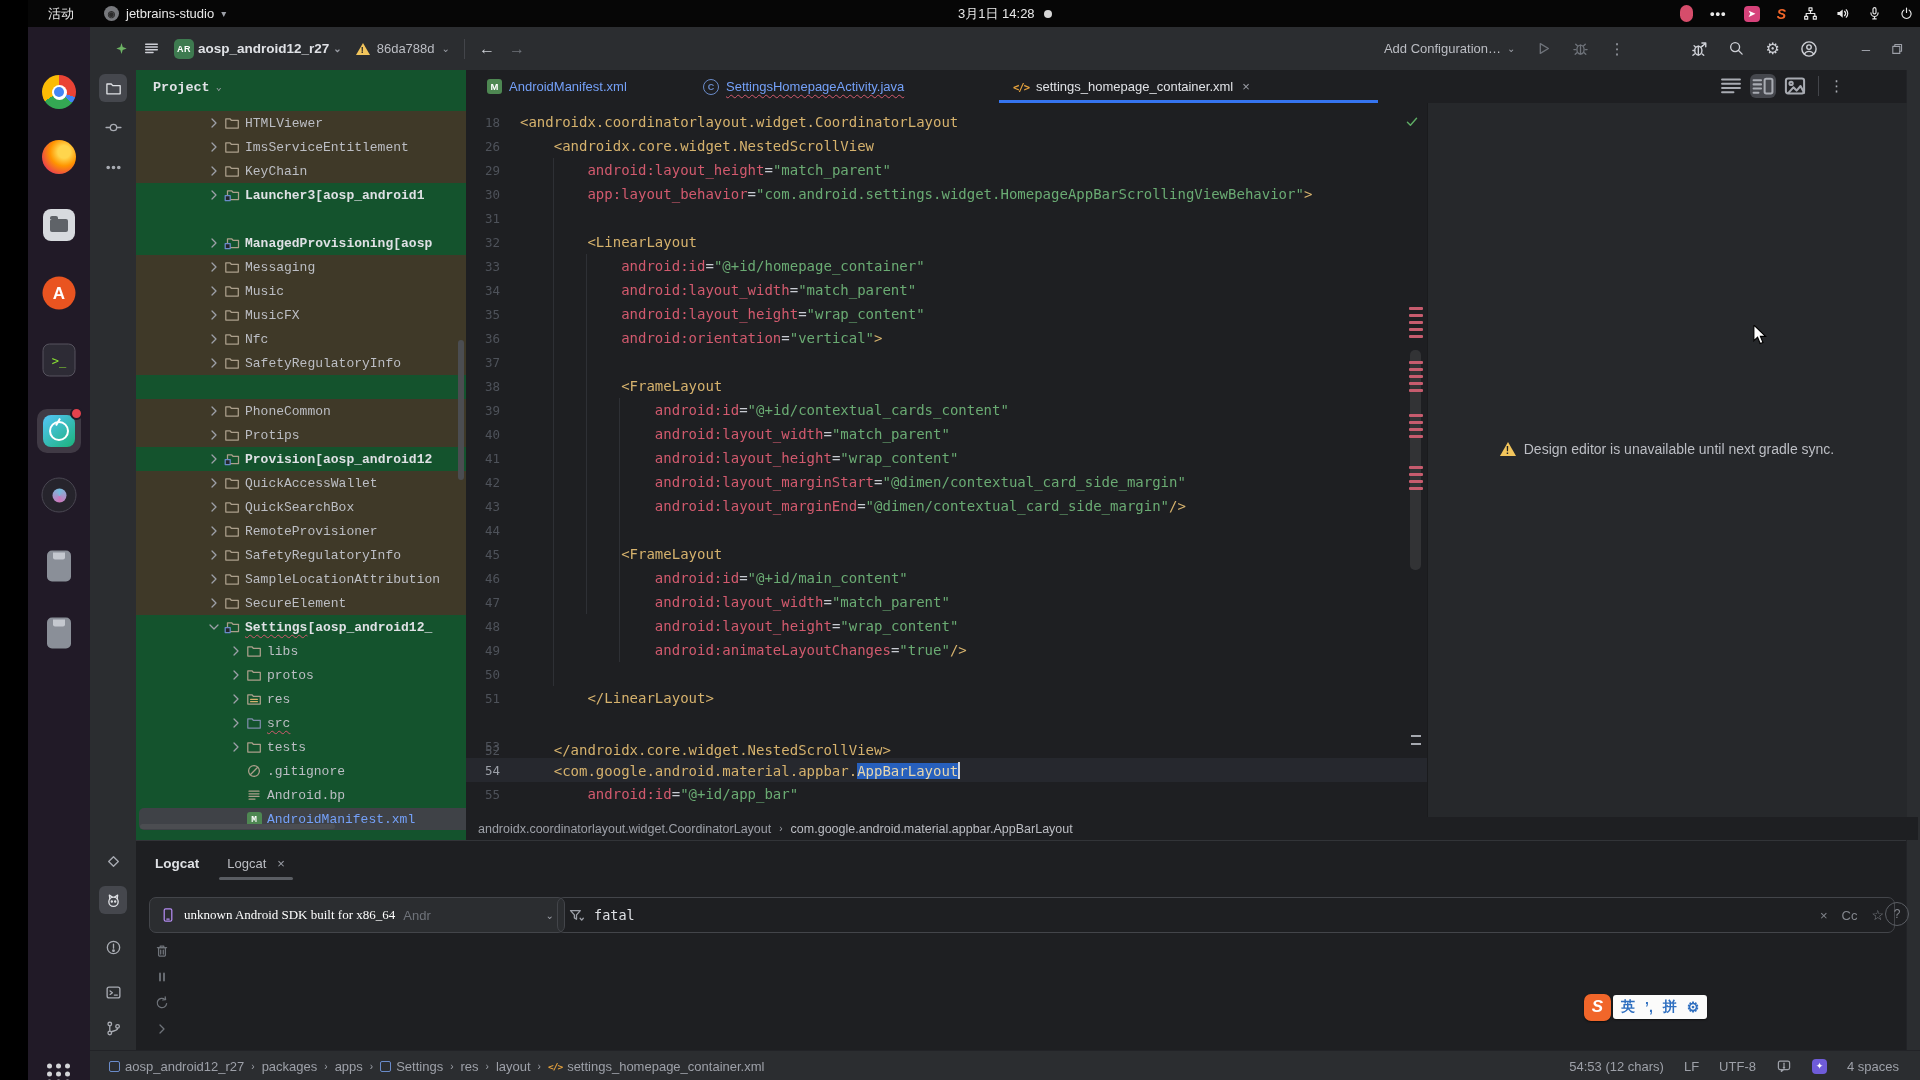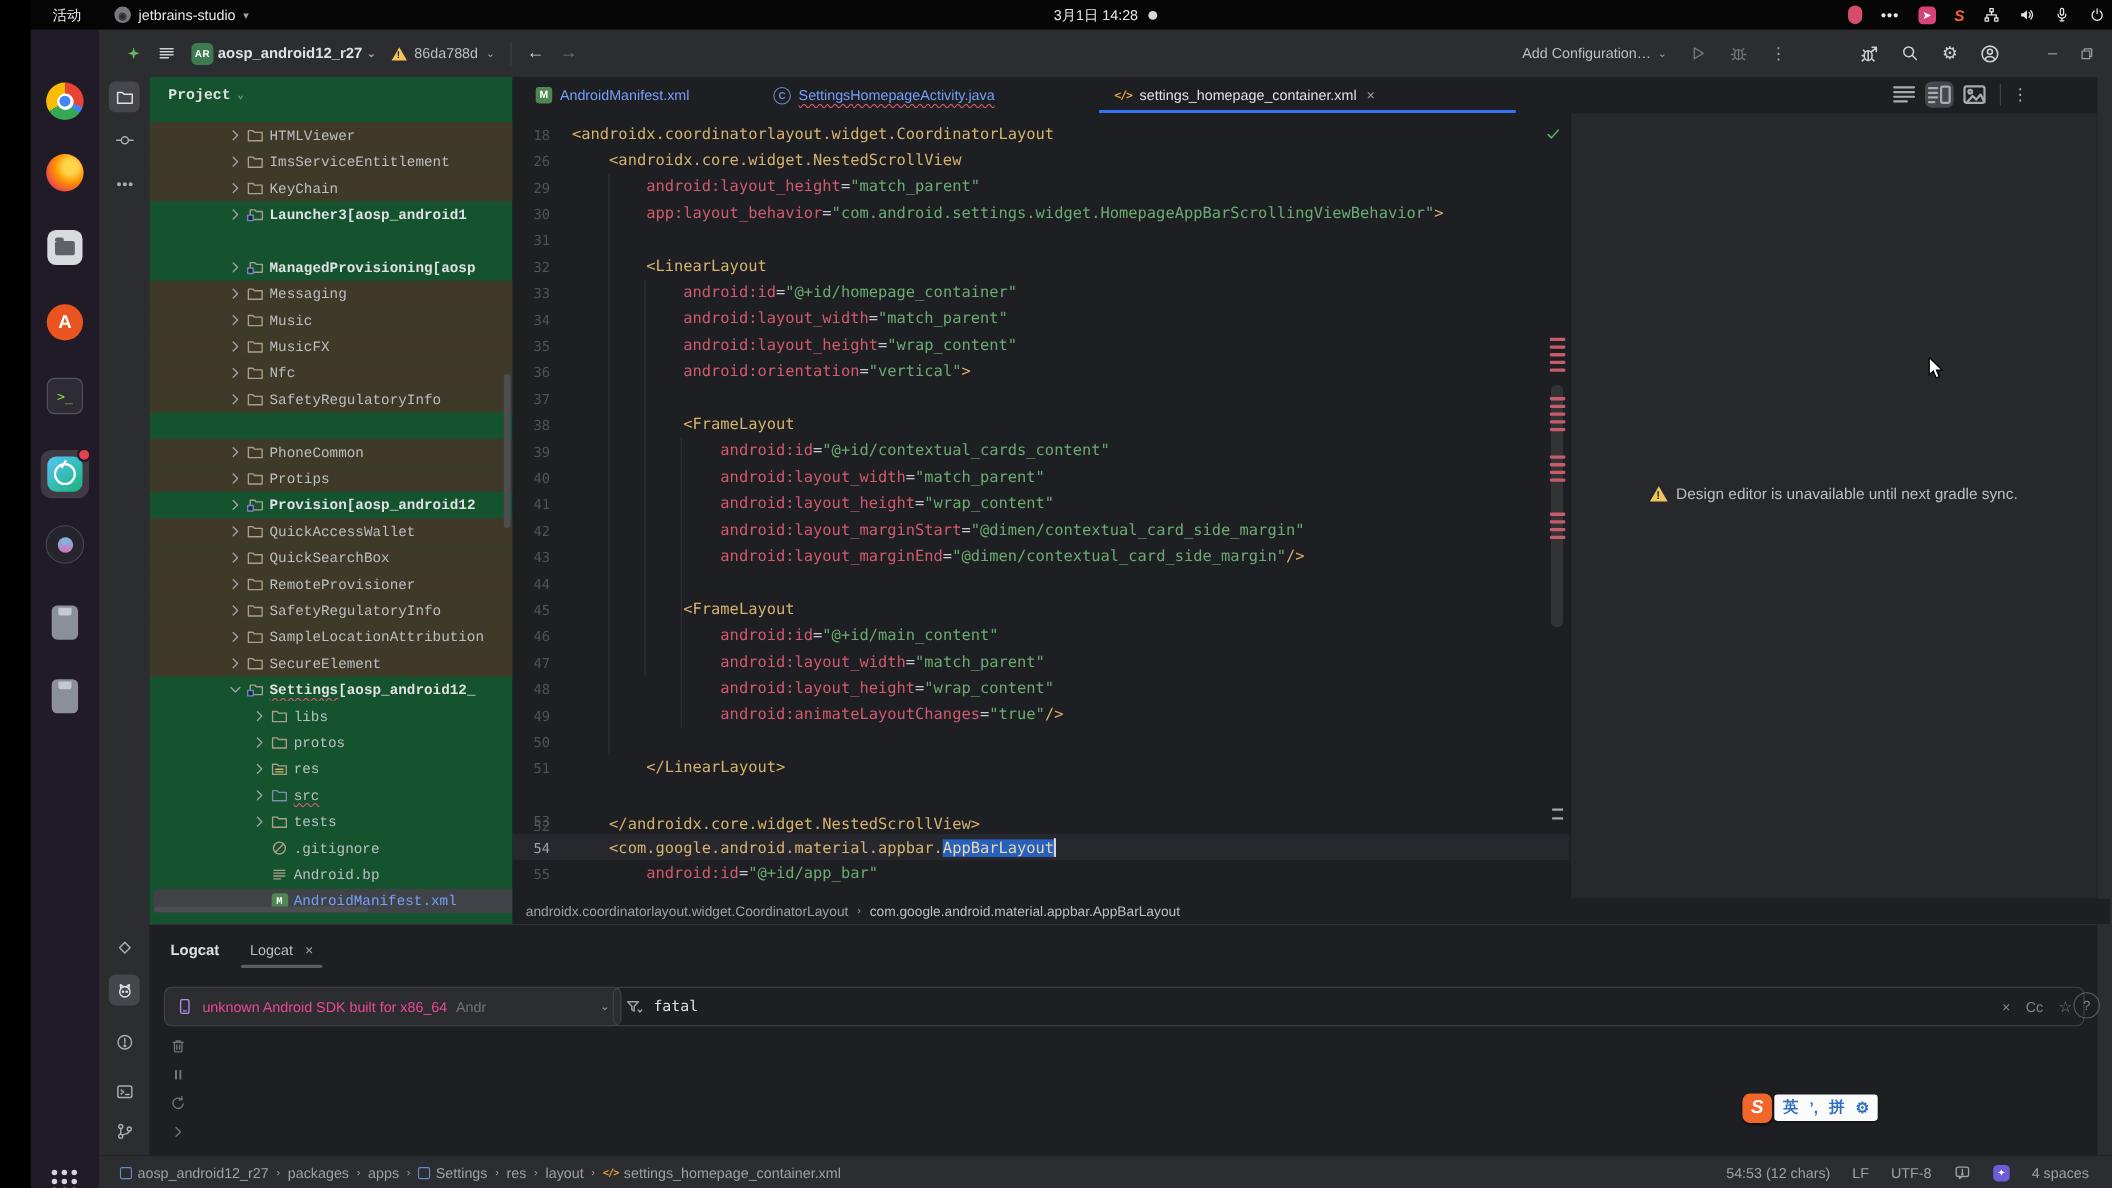--- a/index.html
+++ b/index.html
@@ -101,21 +101,21 @@
 
   
   #logcat{position:absolute;left:108px;top:840px;width:1770px;height:210px;background:#1e1f22;border-top:1px solid #323438;}
   #lg-titlerow{position:absolute;left:19px;top:8px;height:28px;display:flex;align-items:center;gap:26px;}
   #lg-title{font-weight:bold;color:#dfe1e5;font-size:13.5px;}
   .lg-tab{position:relative;display:flex;align-items:center;gap:9px;color:#bcbec4;height:28px;padding:0 2px;}
   .lg-tab .underline{position:absolute;left:-6px;right:-6px;bottom:-3px;height:3px;background:#5a5d63;border-radius:2px;}
   #lg-toolrow{position:absolute;left:0;top:52px;height:40px;width:100%;}
   #devsel{position:absolute;left:13px;top:4px;width:394px;height:34px;background:#2b2d30;border:1px solid #43454a;border-radius:7px;
           display:flex;align-items:center;padding:0 10px;gap:8px;white-space:nowrap;overflow:hidden;}
-  #devsel .dname{color:#ec4899;}
+  #devsel .dname{color:#ffffff;font-family:Liberation Serif, serif;}
   #devsel .dextra{color:#6f737a;}
   #devsel .dchev{margin-left:auto;color:#9da0a8;}
   #lgfilter{position:absolute;left:421px;top:4px;width:1316px;height:34px;border:1px solid #43454a;border-radius:7px;
             display:flex;align-items:center;padding:0 10px;gap:9px;}
   #lgfilter .ftext{font-family:"DejaVu Sans Mono",monospace;font-size:13.5px;color:#dfe1e5;}
   #lgfilter .fright{margin-left:auto;display:flex;align-items:center;gap:14px;color:#83868d;}
   #lg-help{position:absolute;left:1749px;top:9px;width:22px;height:22px;border-radius:50%;color:#83868d;
            display:flex;align-items:center;justify-content:center;font-size:12px;border:1.3px solid #5b5e64;}
   #lg-vtools{position:absolute;left:16px;top:100px;display:flex;flex-direction:column;gap:6px;color:#6f737a;}
   #lg-vtools .vbtn{width:20px;height:20px;display:flex;align-items:center;justify-content:center;}

